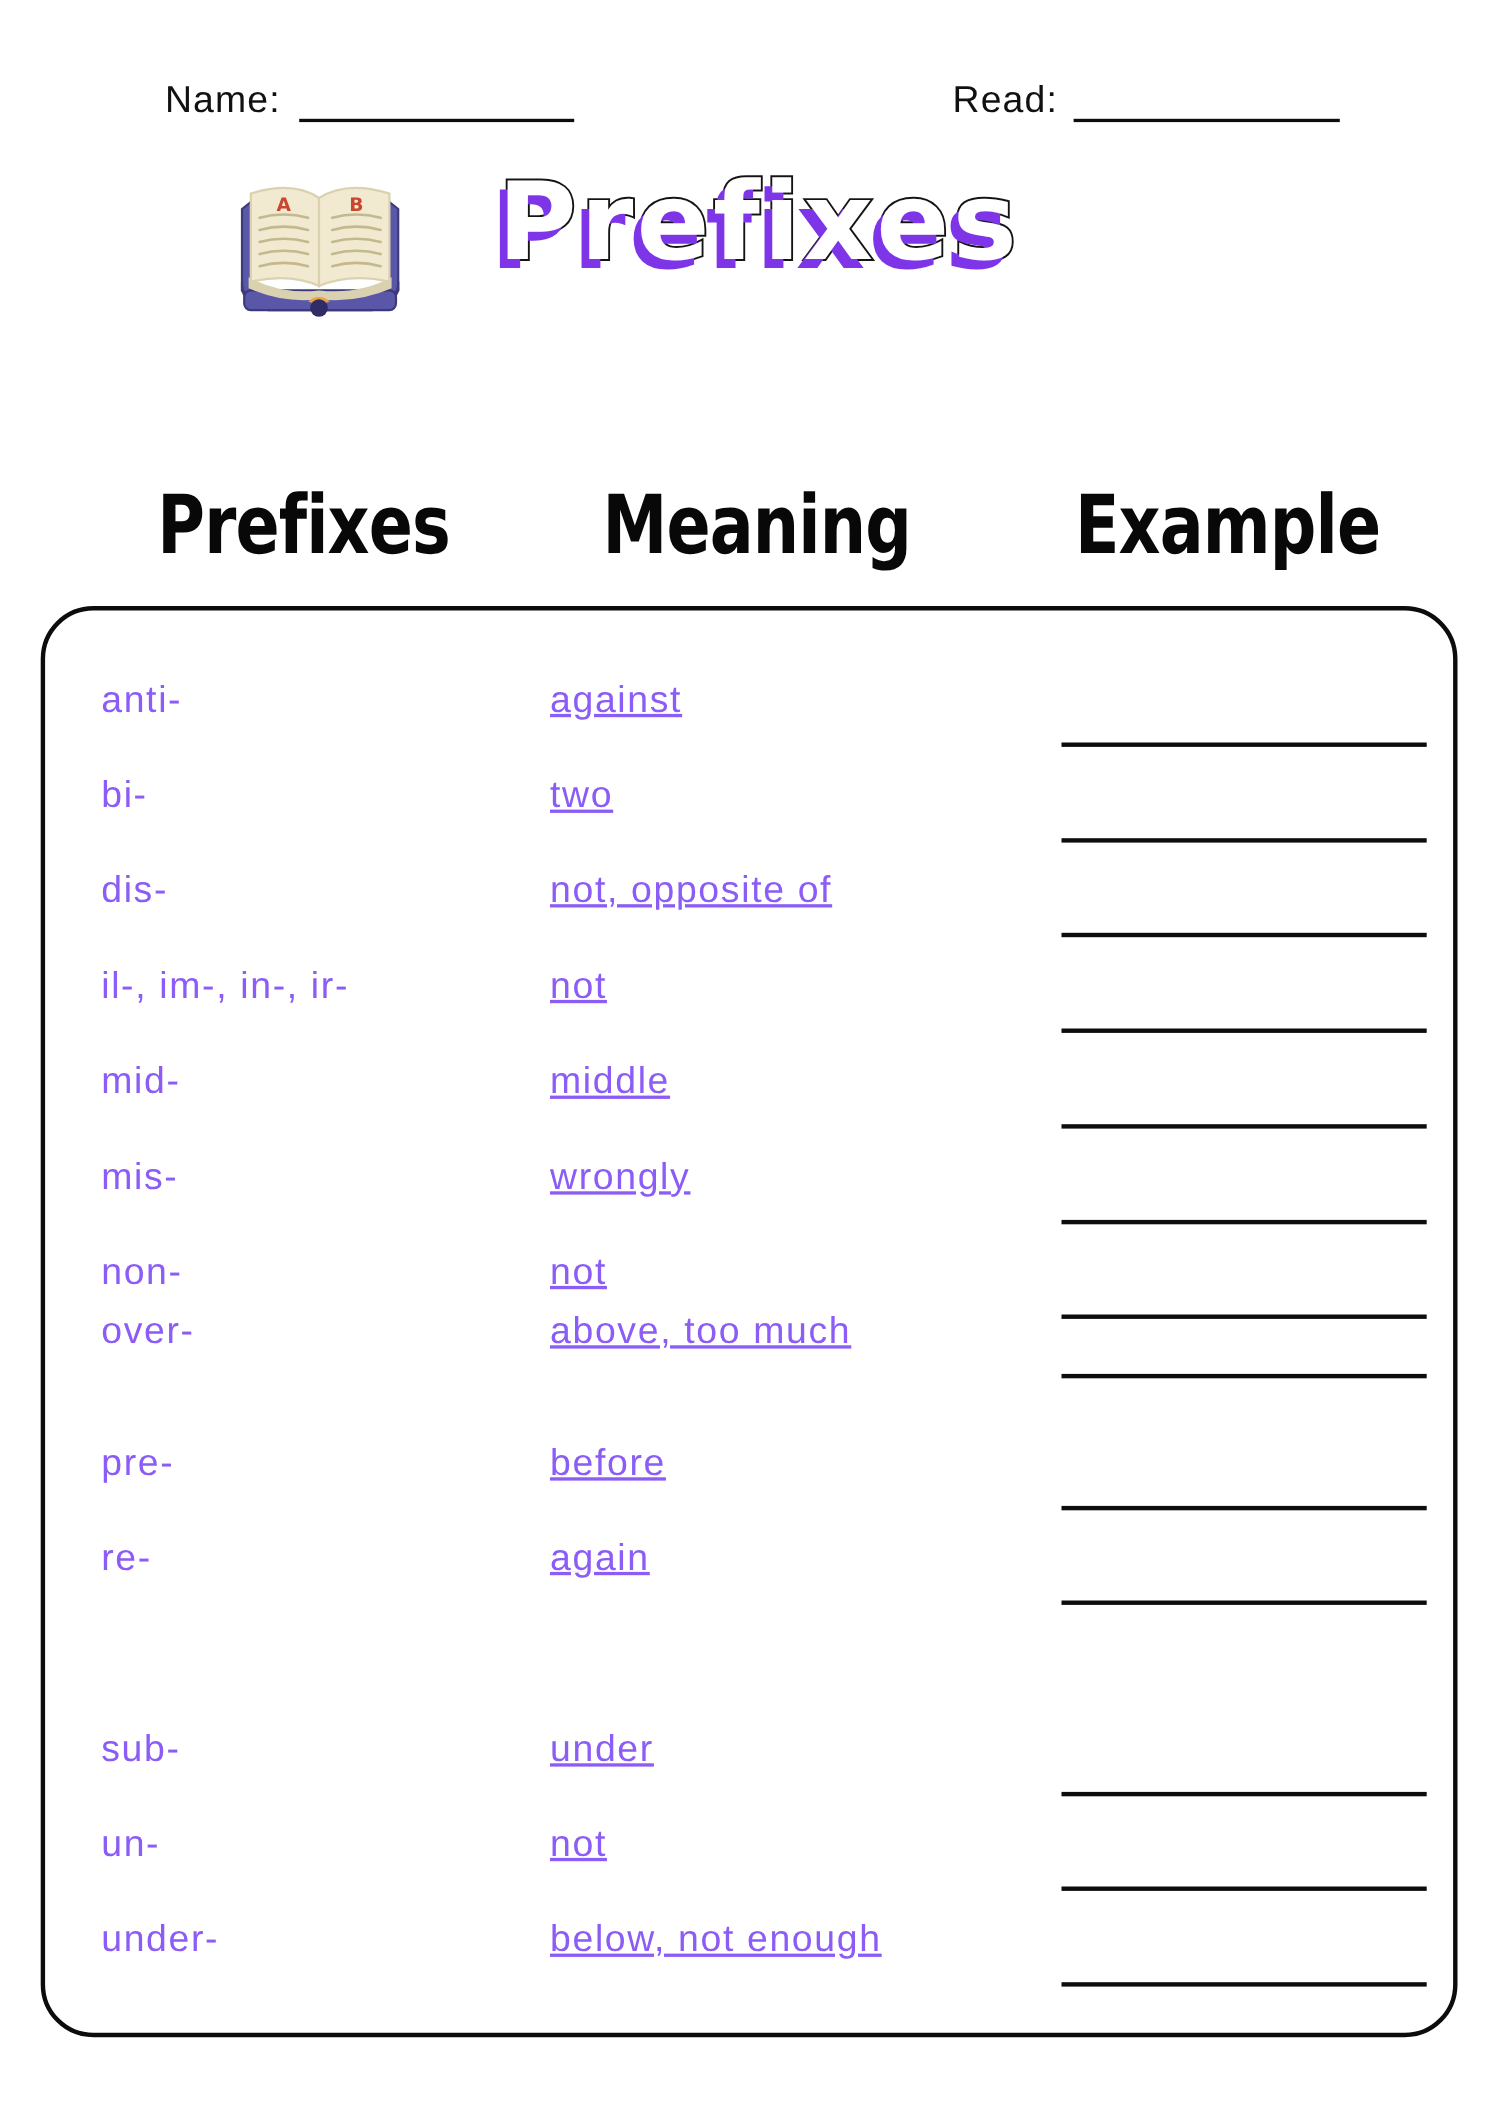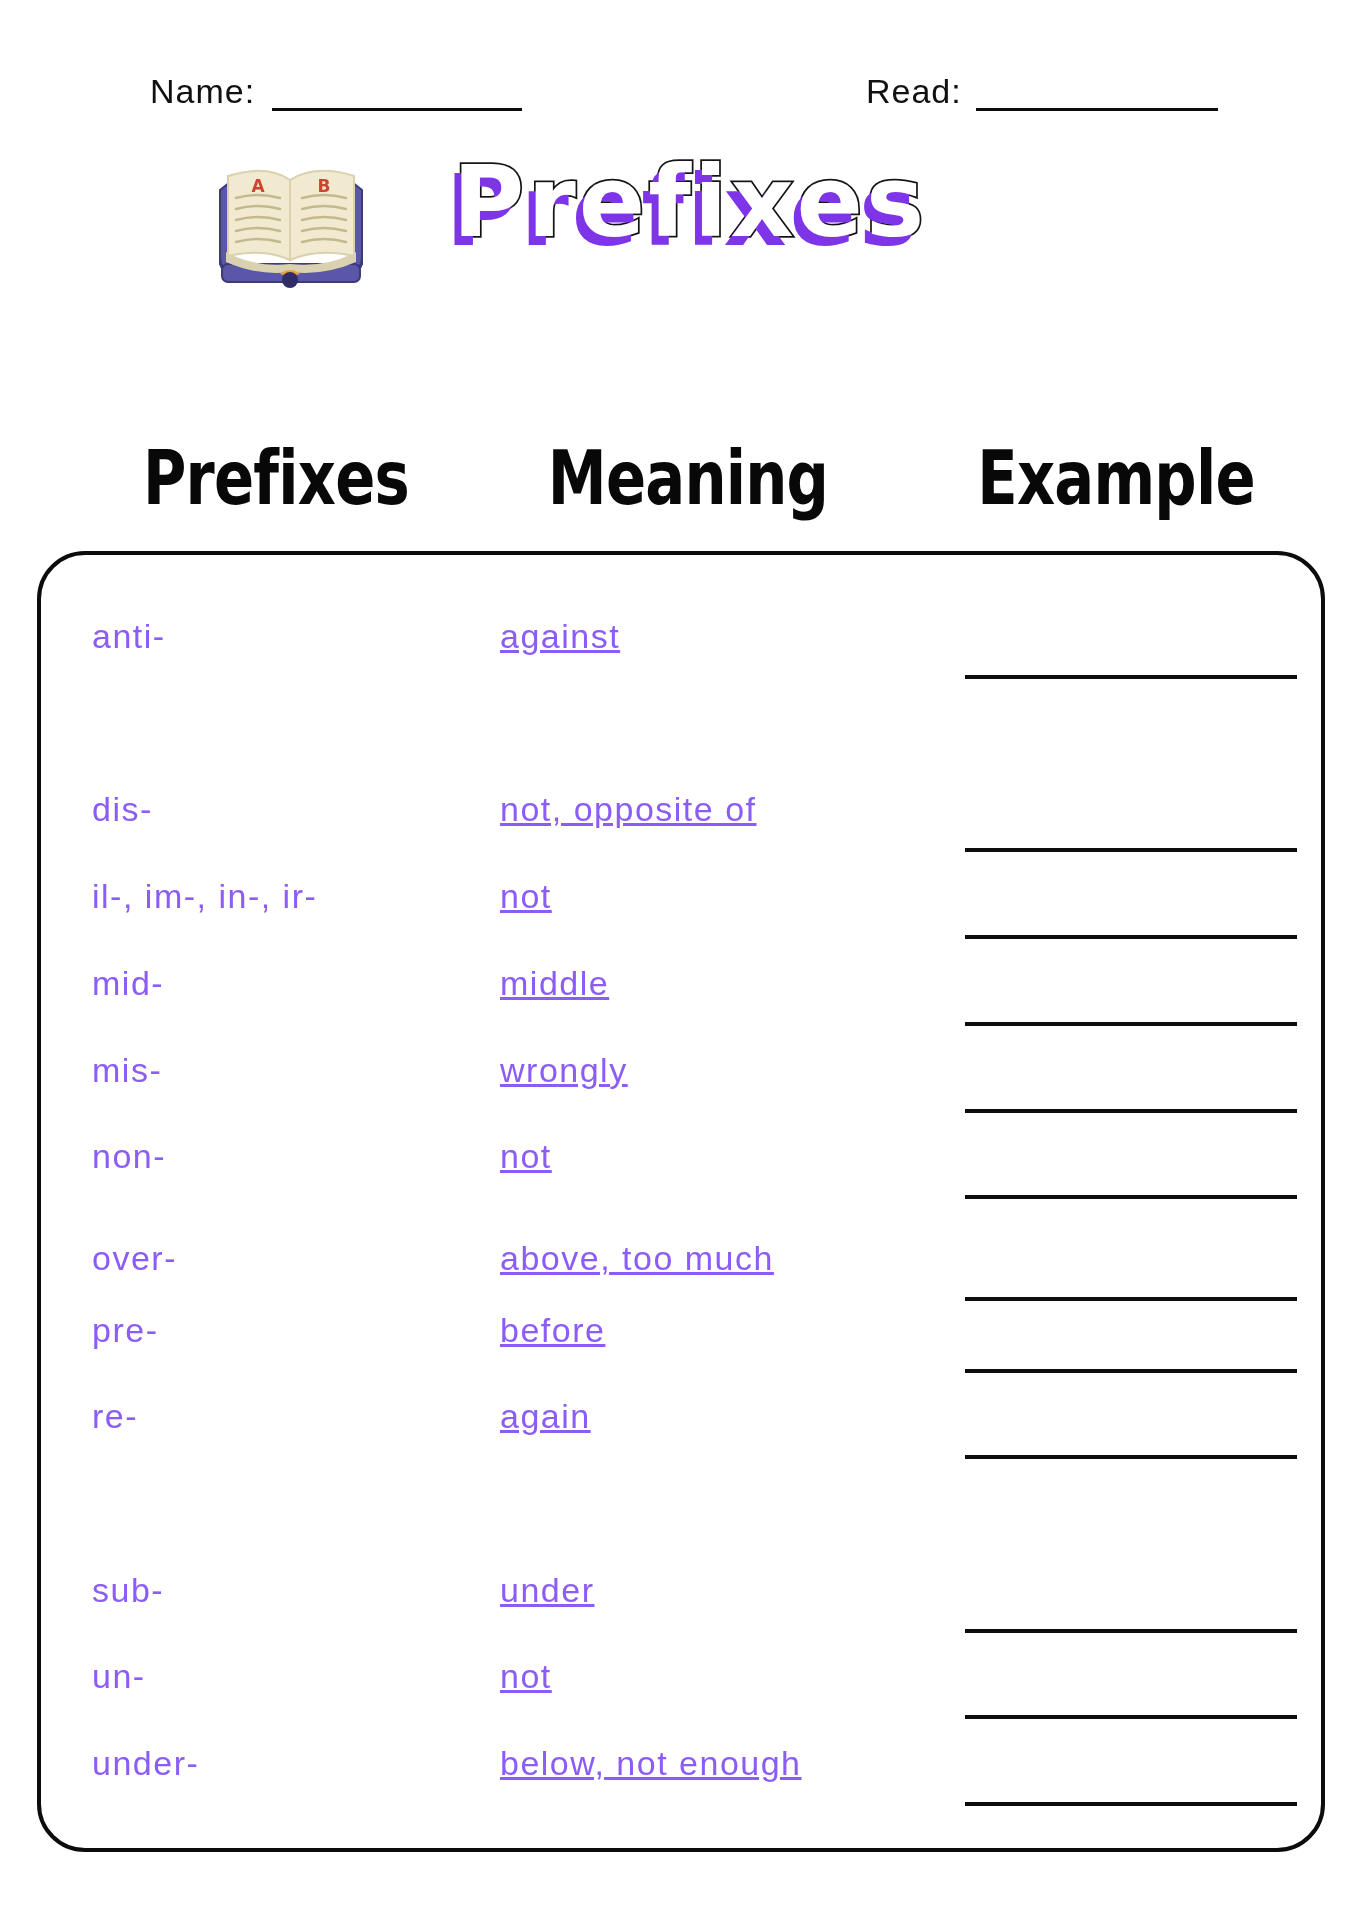--- a/index.html
+++ b/index.html
@@ -135,20 +135,25 @@
   <span class="col-header h2">Meaning</span>
   <span class="col-header h3">Example</span>
 
   <div class="sheet-box" id="rows">
     <div class="row" style="top: 58px;">
       <span class="cell prefix">anti-</span>
       <span class="cell meaning">against</span>
       <span class="example-line"></span>
     </div>
 
+    <div class="row" style="top: 144.7px;">
+      <span class="cell prefix">bi-</span>
+      <span class="cell meaning">two</span>
+      <span class="example-line"></span>
+    </div>
 
     <div class="row" style="top: 231.4px;">
       <span class="cell prefix">dis-</span>
       <span class="cell meaning">not, opposite of</span>
       <span class="example-line"></span>
     </div>
 
     <div class="row" style="top: 318.1px;">
       <span class="cell prefix">il-, im-, in-, ir-</span>
       <span class="cell meaning">not</span>
@@ -166,21 +171,21 @@
       <span class="cell meaning">wrongly</span>
       <span class="example-line"></span>
     </div>
 
     <div class="row" style="top: 578.2px;">
       <span class="cell prefix">non-</span>
       <span class="cell meaning">not</span>
       <span class="example-line"></span>
     </div>
 
-    <div class="row" style="top: 680px;">
+    <div class="row" style="top: 632px;">
       <span class="cell prefix">over-</span>
       <span class="cell meaning">above, too much</span>
       <span class="example-line"></span>
     </div>
 
     <div class="row" style="top: 838.3px;">
       <span class="cell prefix">re-</span>
       <span class="cell meaning">again</span>
       <span class="example-line"></span>
     </div>

